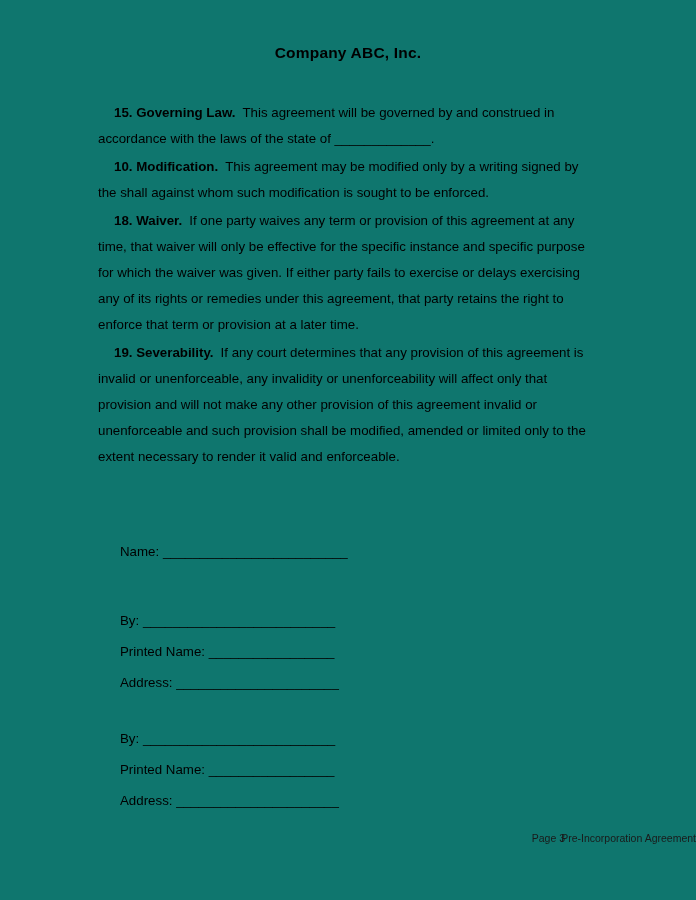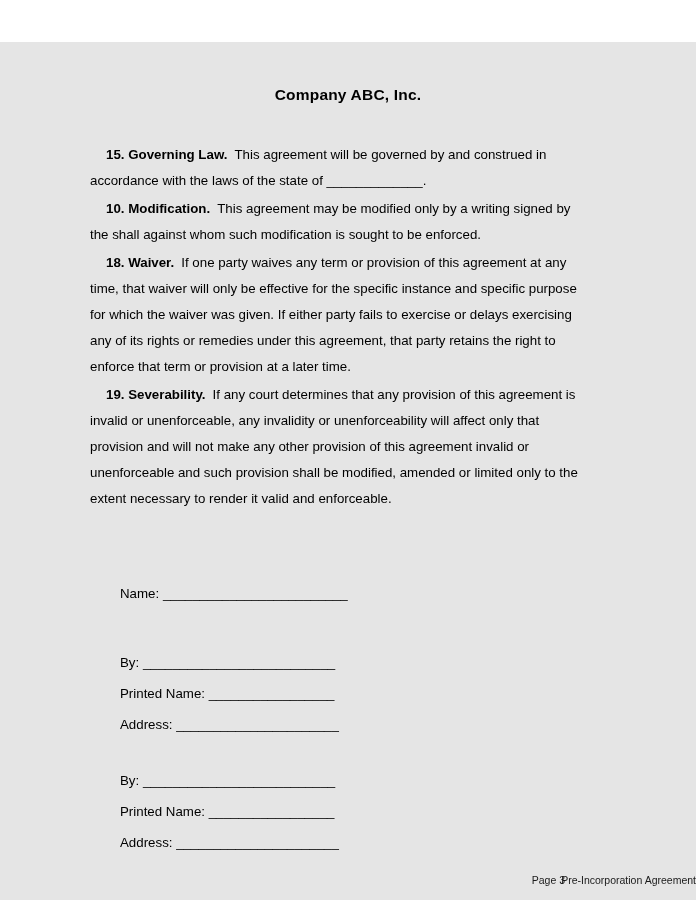--- a/index.html
+++ b/index.html
@@ -8,37 +8,36 @@
     width: 696px;
     height: 900px;
     position: relative;
     font-family: "Liberation Sans", sans-serif;
     color: #000000;
     overflow: hidden;
   }
   .page {
     position: absolute;
     inset: 0;
-    background: #e5e5e5;
-    margin-top: 42px;
+    background: #0f766e;
   }
   .doc-title {
     position: absolute;
     top: 44px;
     left: 0;
     width: 100%;
     text-align: center;
     font-size: 15.5px;
     font-weight: bold;
     letter-spacing: 0.2px;
   }
   .content {
     position: absolute;
     top: 100px;
-    left: 90px;
+    left: 98px;
     width: 500px;
     font-size: 13.3px;
     line-height: 26px;
     text-align: left;
   }
   .content p {
     margin: 0 0 2px 0;
     text-indent: 16px;
   }
   .clause-heading {

